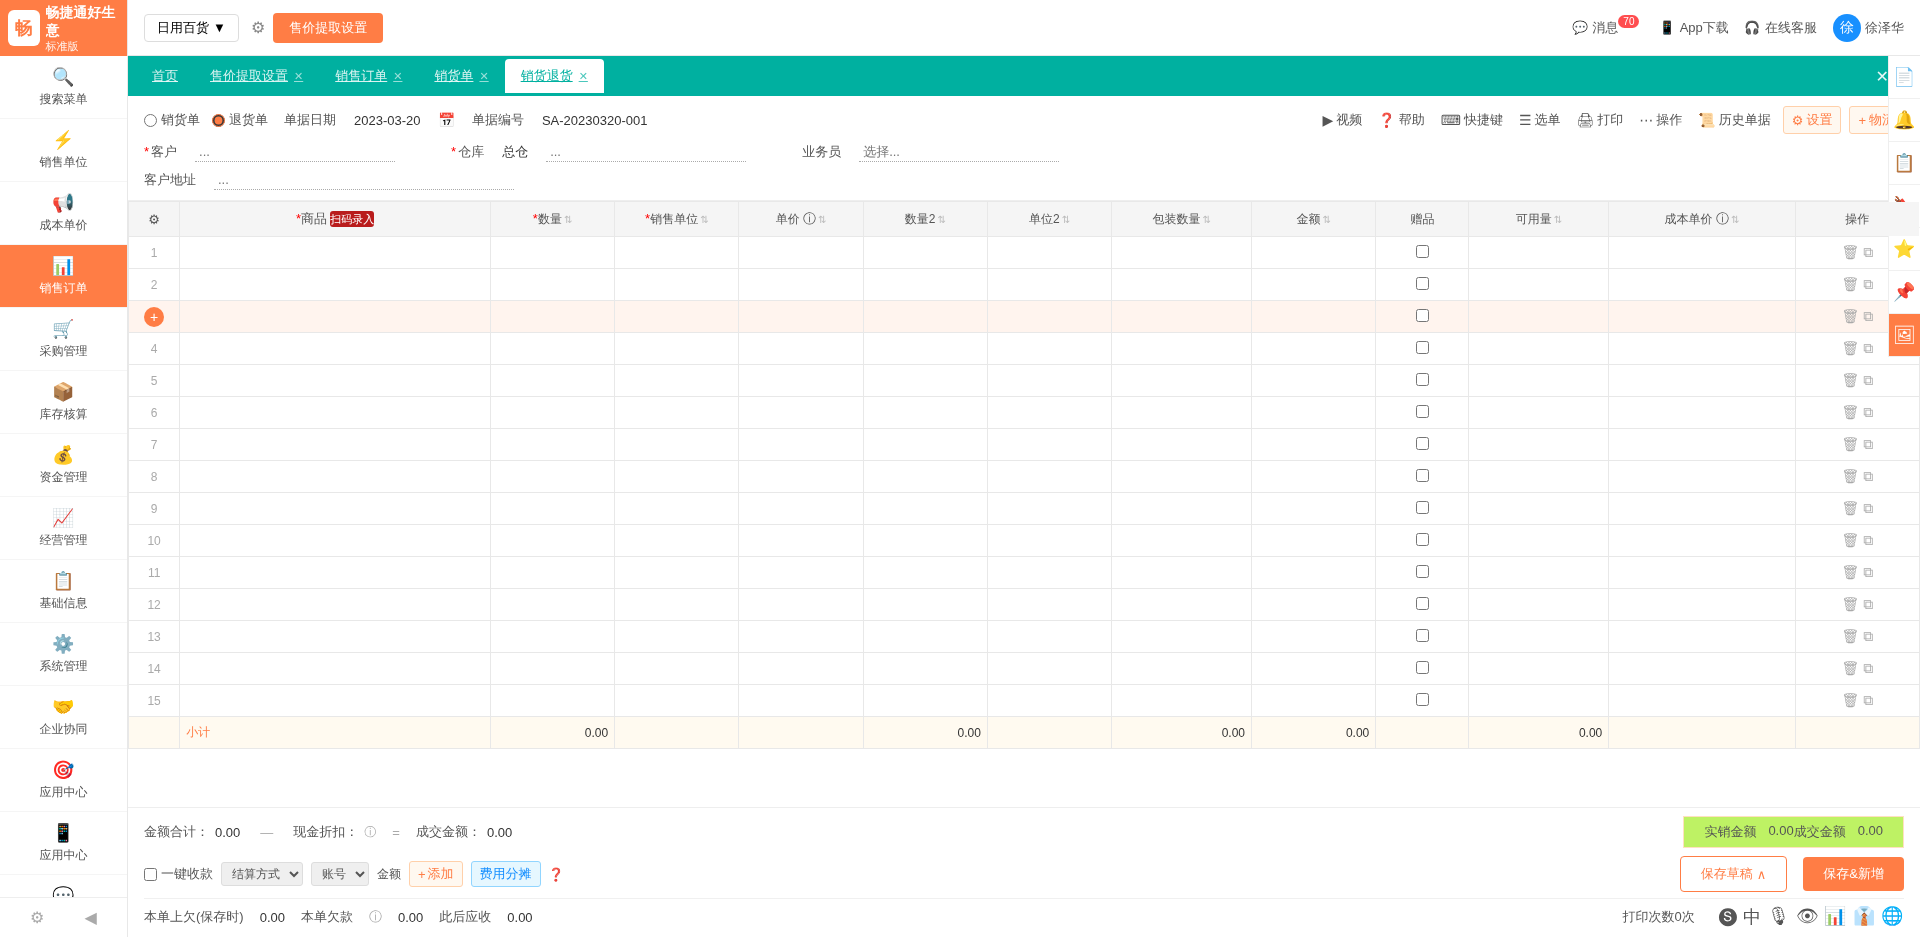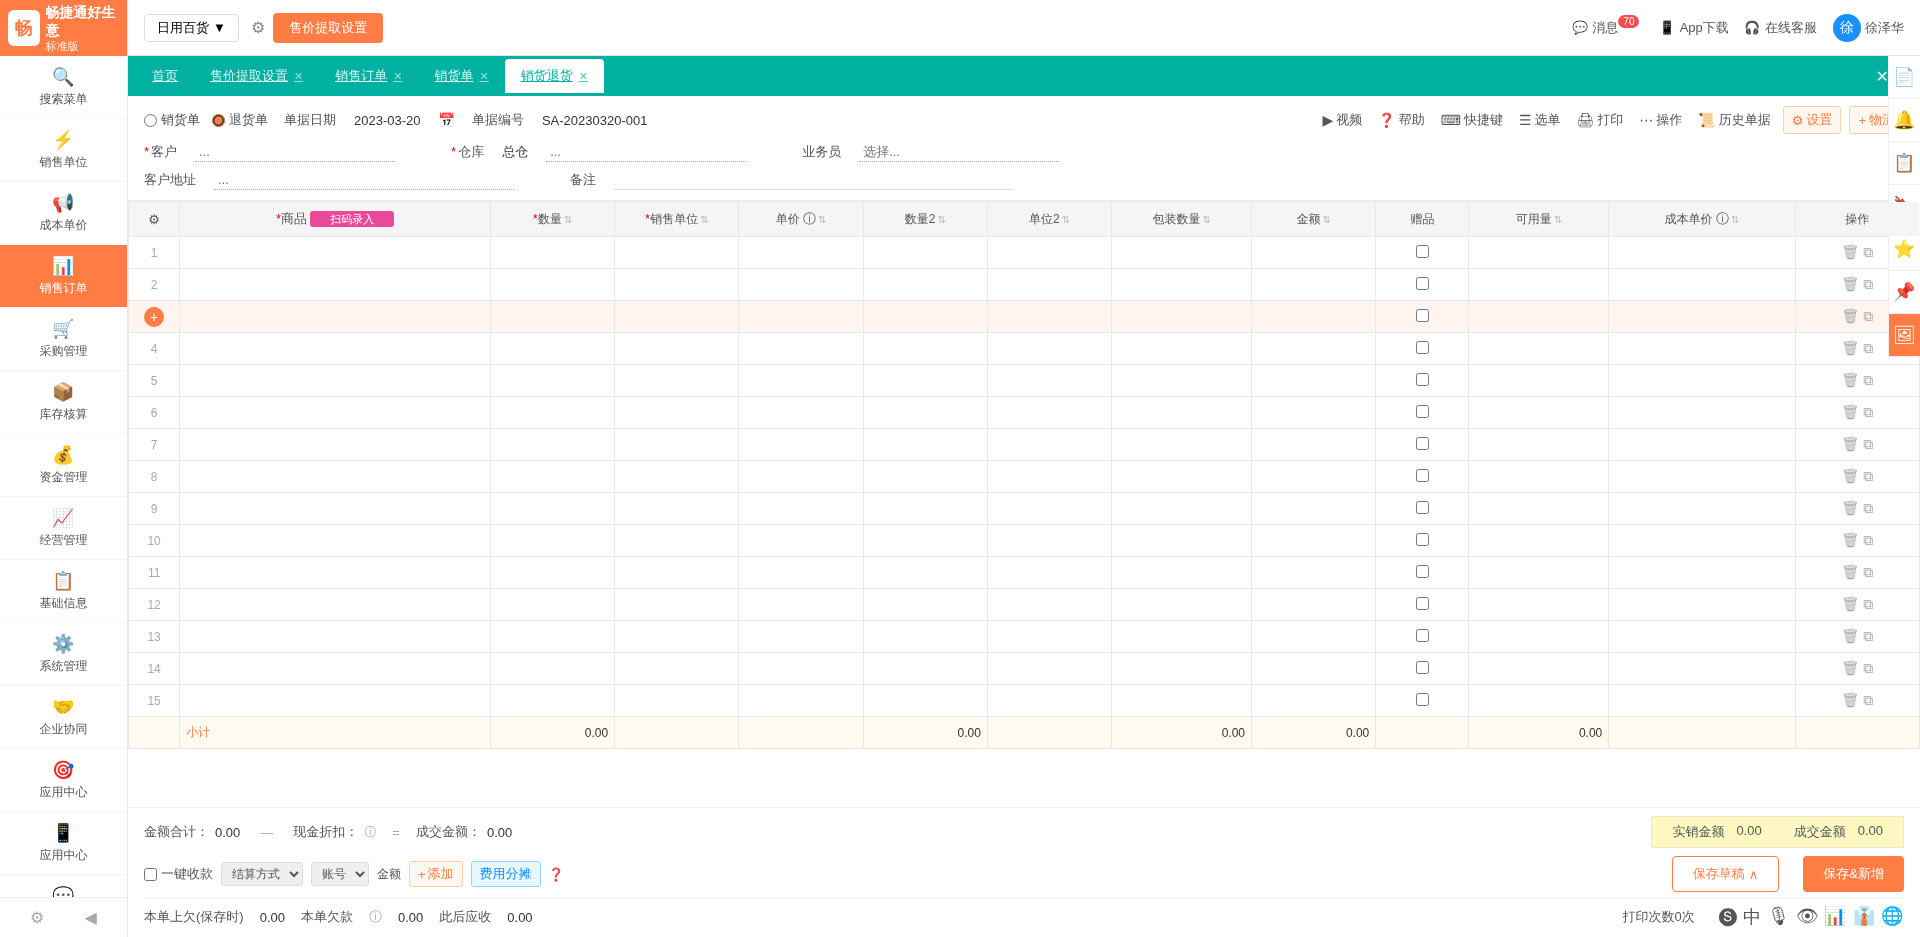--- a/index.html
+++ b/index.html
@@ -75,21 +75,21 @@
     .row-num { color: #aaa; text-align: center; width: 30px; }
     .row-highlight { background: #fff4ee; }
     .row-normal { background: #fff; }
     .add-row-btn { width: 20px; height: 20px; background: #ff7d45; color: #fff; border-radius: 50%; display: flex; align-items: center; justify-content: center; cursor: pointer; font-size: 14px; margin: 0 auto; }
     .checkbox-cell { text-align: center; }
     .table-actions { display: flex; gap: 4px; justify-content: center; }
     .table-action-icon { color: #aaa; cursor: pointer; font-size: 14px; }
     .subtotal-row { background: #fffaf0; font-weight: 500; }
     .subtotal-row td { color: #ff7d45; }
     th .sort-icon { color: #bbb; margin-left: 2px; font-size: 10px; }
-    .scan-btn { background: #ec4899; color: #fff; border-radius: 3px; padding: 2px 20px; font-size: 11px; cursor: pointer; text-align: right; }
+    .scan-btn { background: #b91c1c; color: #fff; border-radius: 3px; padding: 2px 0; font-size: 11px; cursor: pointer; text-align: right; }
 
     
     .footer { border-top: 1px solid #eee; padding: 8px 16px; background: #fff; }
     .footer-row1 { display: flex; align-items: center; gap: 16px; margin-bottom: 8px; }
     .footer-amount { display: flex; align-items: center; gap: 6px; font-size: 13px; color: #555; }
     .amount-val { color: #333; }
     .footer-row2 { display: flex; align-items: center; gap: 8px; }
     .checkbox-label { display: flex; align-items: center; gap: 4px; font-size: 12px; color: #555; cursor: pointer; }
     .payment-select { border: 1px solid #ddd; border-radius: 3px; padding: 3px 6px; font-size: 12px; color: #555; }
     .add-fee-btn { background: #fff8f0; border: 1px solid #ffd0aa; color: #ff7d45; border-radius: 3px; padding: 3px 8px; cursor: pointer; font-size: 12px; display: flex; align-items: center; gap: 2px; }
@@ -322,24 +322,20 @@
           <span class="form-label">业务员</span>
           <input class="form-input form-input-dotted" type="text" placeholder="选择..." style="">
         </div>
       </div>
 
       <div class="form-row">
         <div class="form-field">
           <span class="form-label">客户地址</span>
           <input class="form-input form-input-dotted" type="text" placeholder="..." style="min-width: 300px;">
         </div>
-        <div class="form-field" style="margin-left: 40px;">
-          <span class="form-label">备注</span>
-          <input class="form-input" type="text" style="min-width: 400px; border-bottom: 1px solid rgb(221, 221, 221);">
-        </div>
       </div>
     </div>
 
     <div class="table-container">
       <table>
         <thead>
           <tr>
             <th style="width:30px"><span>⚙</span></th>
             <th style="width:200px">
               <span style="color:#f00">*</span><span>商品</span>
@@ -697,21 +693,21 @@
           <span>现金折扣：</span>
           <span style="color:#aaa;font-size:12px;">ⓘ</span>
         </div>
         <span class="equal-sign">=</span>
         <div class="footer-amount">
           <span>成交金额：</span>
           <span class="amount-val">0.00</span>
         </div>
 
         <div style="margin-left:auto; display:flex; flex-direction:column; align-items:flex-end; gap:2px;">
-          <div style="display:flex; gap:32px; background:#fef9c3; border:1px solid #ffe0c0; padding:6px 20px;">
+          <div style="display:flex; background:#bef264; border:1px solid #ffe0c0; padding:6px 20px;">
             <div style="display:flex; gap:12px; font-size:13px; color:#555;">
               <span>实销金额</span>
               <span>0.00</span>
             </div>
             <div style="display:flex; gap:12px; font-size:13px; color:#555;">
               <span>成交金额</span>
               <span>0.00</span>
             </div>
           </div>
         </div>
@@ -731,21 +727,21 @@
         <span style="font-size:12px; color:#555;">金额</span>
         <button class="add-fee-btn">
           <span>+</span>
           <span>添加</span>
         </button>
         <button class="split-btn">
           <span>费用分摊</span>
         </button>
         <span style="color:#aaa;">❓</span>
 
-        <div style="margin-left:auto; display:flex; gap:24px;">
+        <div style="margin-left:auto; display:flex; gap:16px;align-items:center;">
           <button class="save-draft-btn">
             <span>保存草稿</span>
             <span>∧</span>
           </button>
           <button class="save-new-btn">
             <span>保存&amp;新增</span>
           </button>
         </div>
       </div>
 

